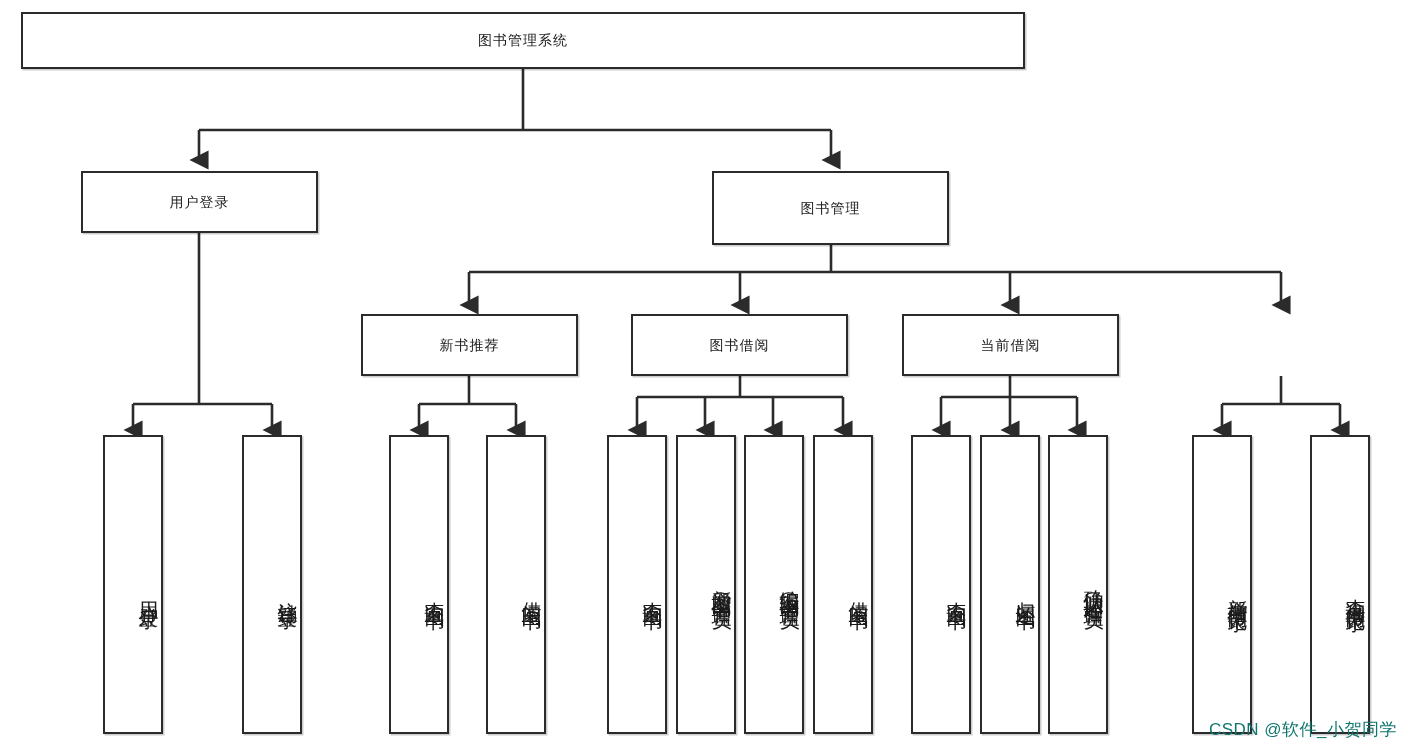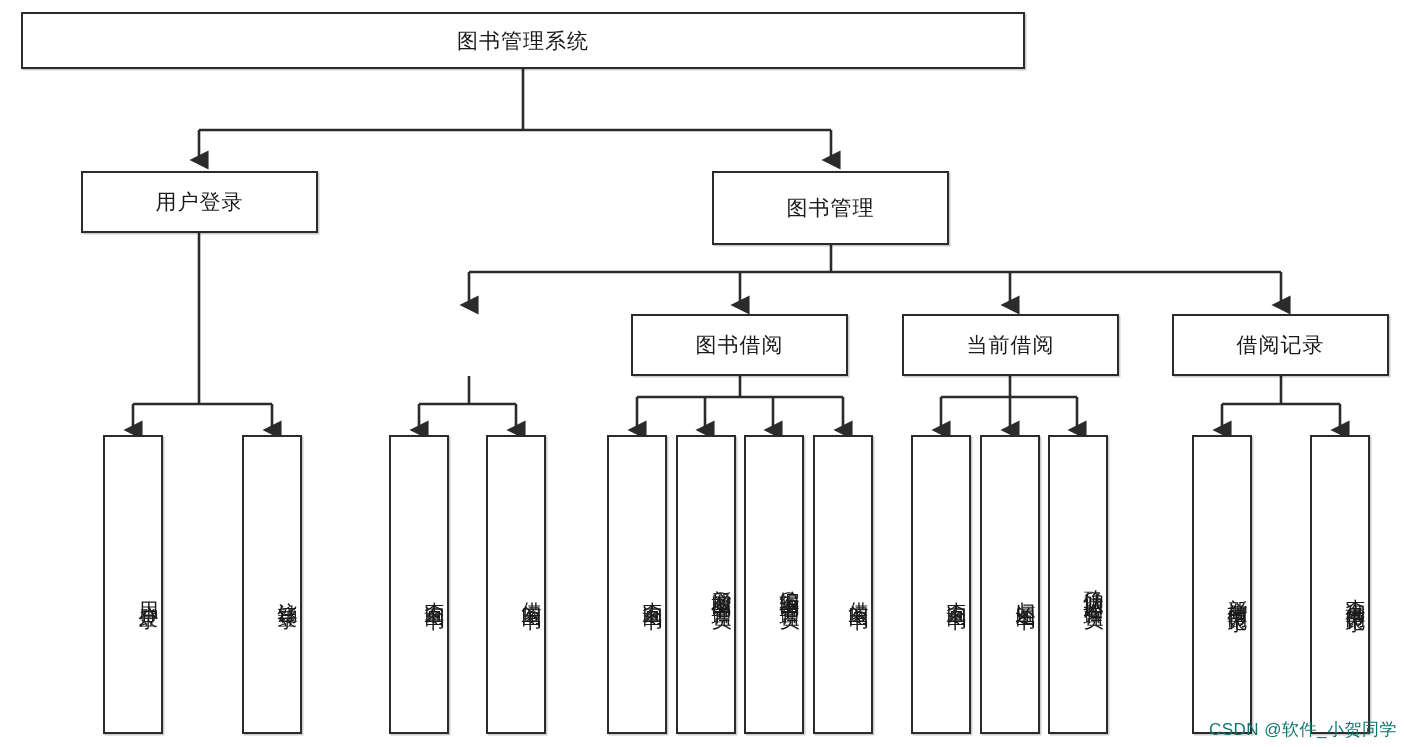--- a/index.html
+++ b/index.html
@@ -30,21 +30,21 @@
     box-sizing: border-box;
     border: 2.5px solid #2b2b2b;
     background: #ffffff;
     display: flex;
     align-items: center;
     justify-content: center;
     color: #1a1a1a;
     box-shadow: 1.5px 1.5px 0 rgba(0,0,0,0.20);
   }
   .node.horiz {
-    font-size: 21px;
+    font-size: 14px;
     letter-spacing: 1px;
     line-height: 1.2;
   }
   .node.vert {
     writing-mode: vertical-rl;
     text-orientation: upright;
     font-size: 20px;
     letter-spacing: 3px;
     align-items: flex-start;
     justify-content: center;
@@ -130,28 +130,28 @@
     <span class="node-label">图书管理系统</span>
   </div>
 
   <div class="node horiz" style="left:81px; top:171px; width:237px; height:62px;">
     <span class="node-label">用户登录</span>
   </div>
   <div class="node horiz" style="left:712px; top:171px; width:237px; height:74px;">
     <span class="node-label">图书管理</span>
   </div>
 
+  <div class="node horiz" style="left:361px; top:314px; width:217px; height:62px;">
+    <span class="node-label">新书推荐</span>
+  </div>
   <div class="node horiz" style="left:631px; top:314px; width:217px; height:62px;">
     <span class="node-label">图书借阅</span>
   </div>
   <div class="node horiz" style="left:902px; top:314px; width:217px; height:62px;">
     <span class="node-label">当前借阅</span>
-  </div>
-  <div class="node horiz" style="left:1172px; top:314px; width:217px; height:62px;">
-    <span class="node-label">借阅记录</span>
   </div>
 
   <div class="node vert" style="left:103px; top:435px; width:60px; height:299px;">
     <span class="node-label">用户登录</span>
   </div>
   <div class="node vert" style="left:242px; top:435px; width:60px; height:299px;">
     <span class="node-label">注销登录</span>
   </div>
 
   <div class="node vert" style="left:389px; top:435px; width:60px; height:299px;">

